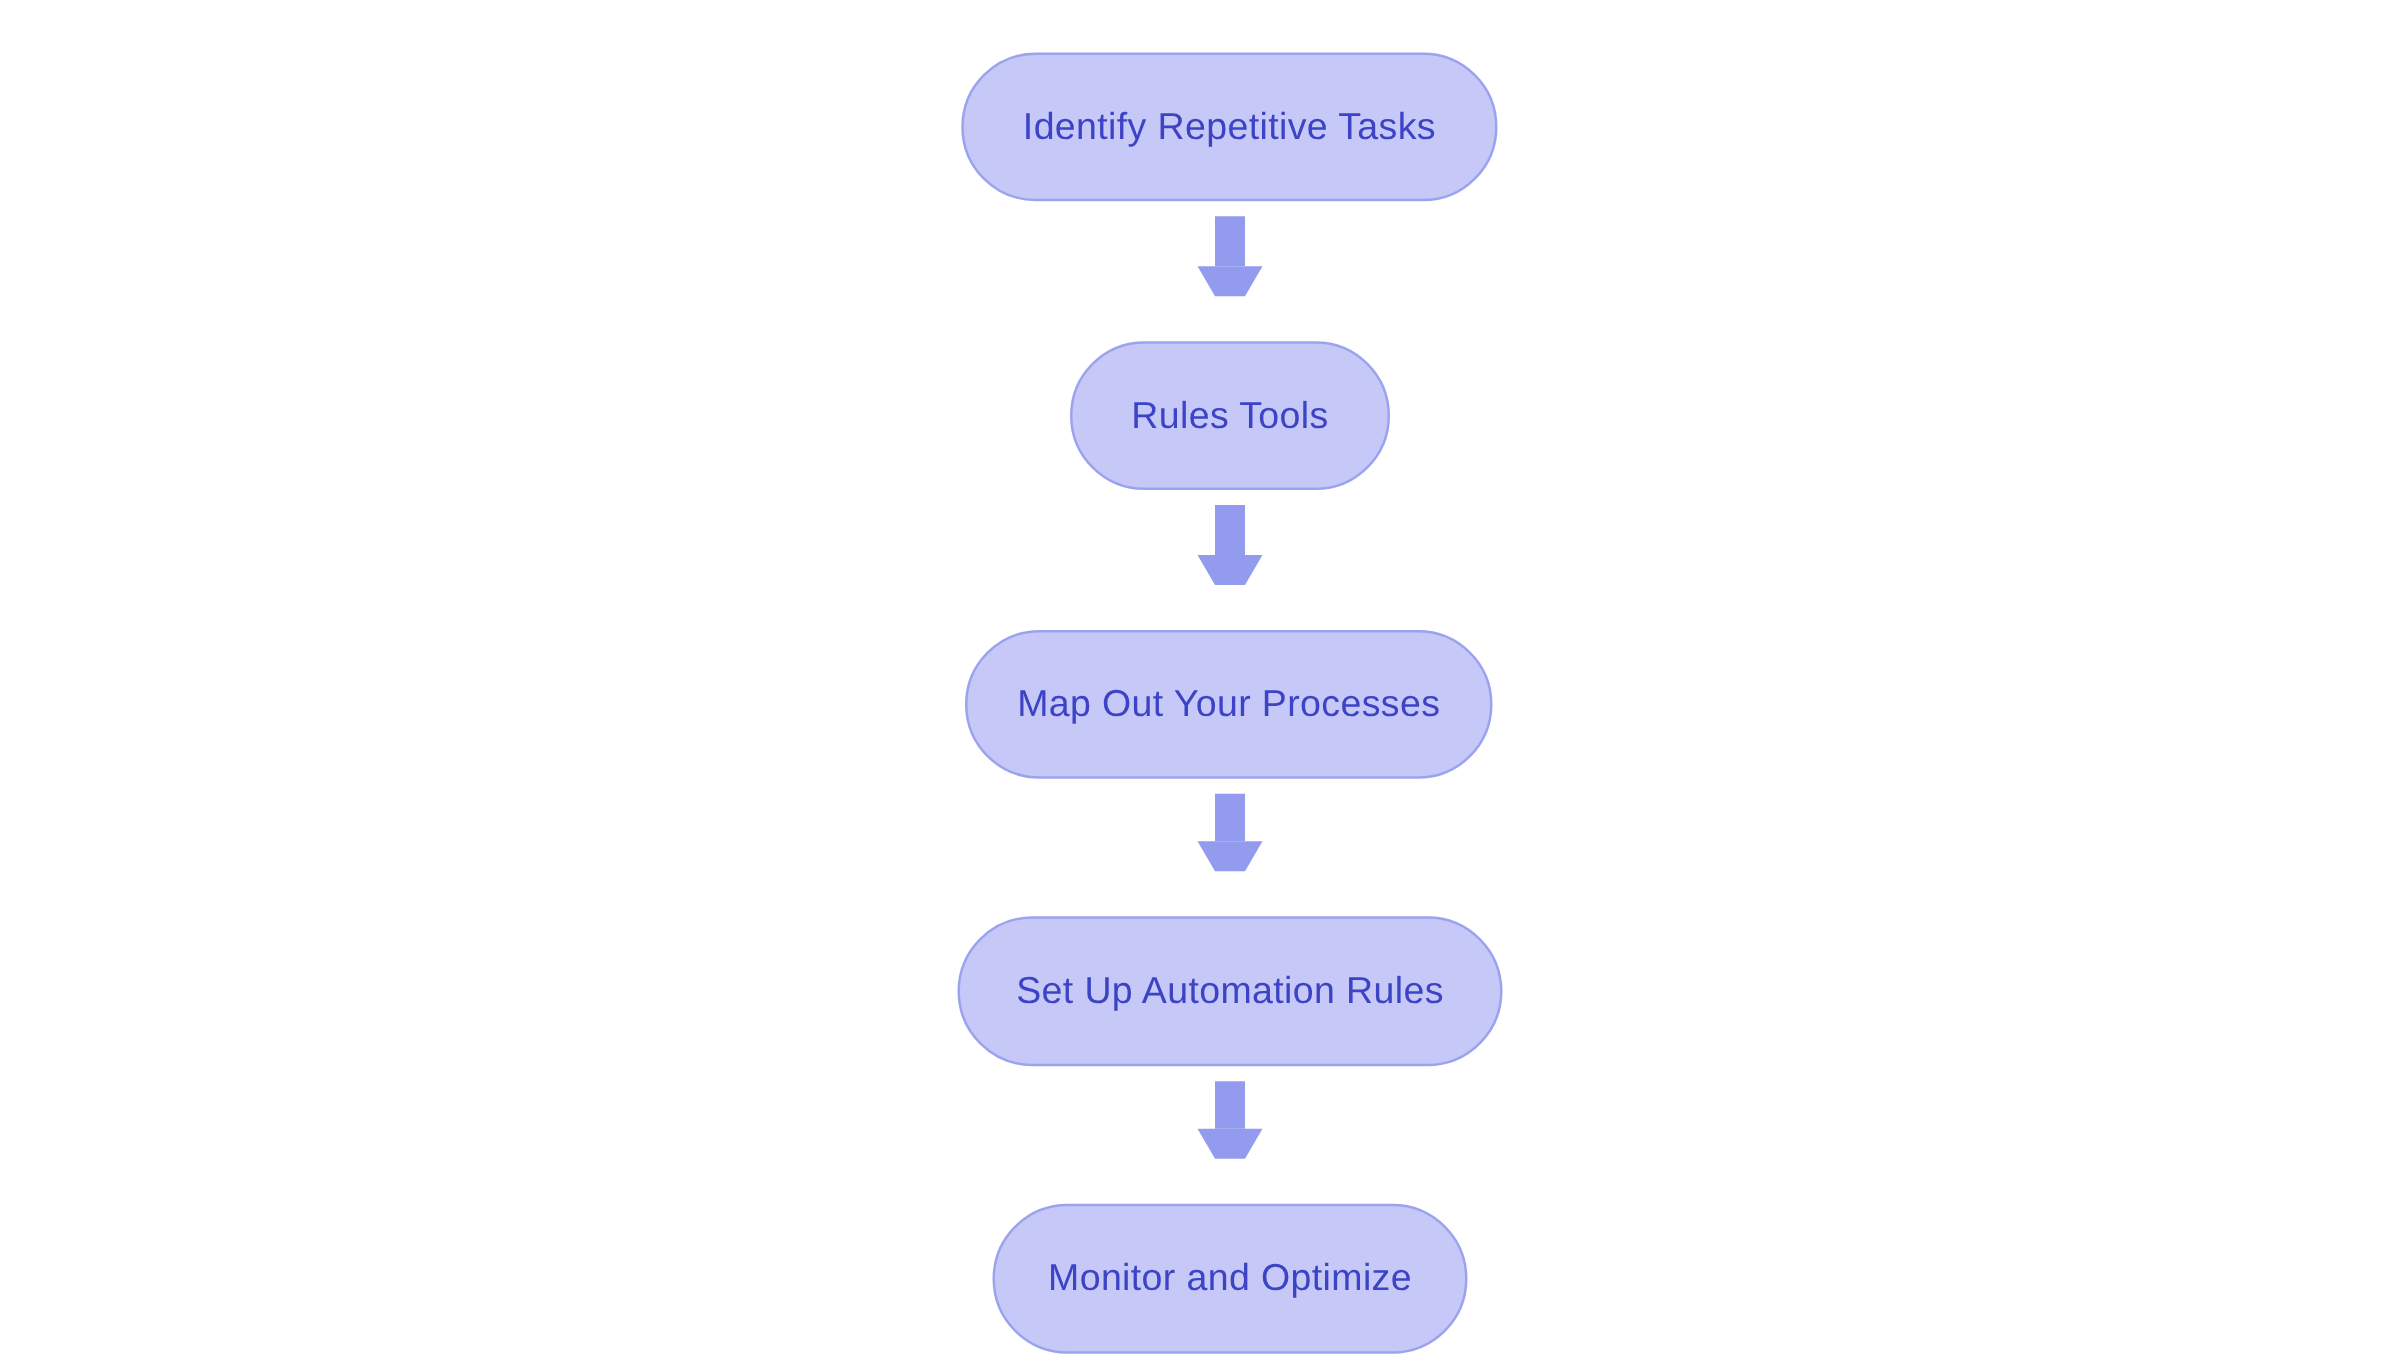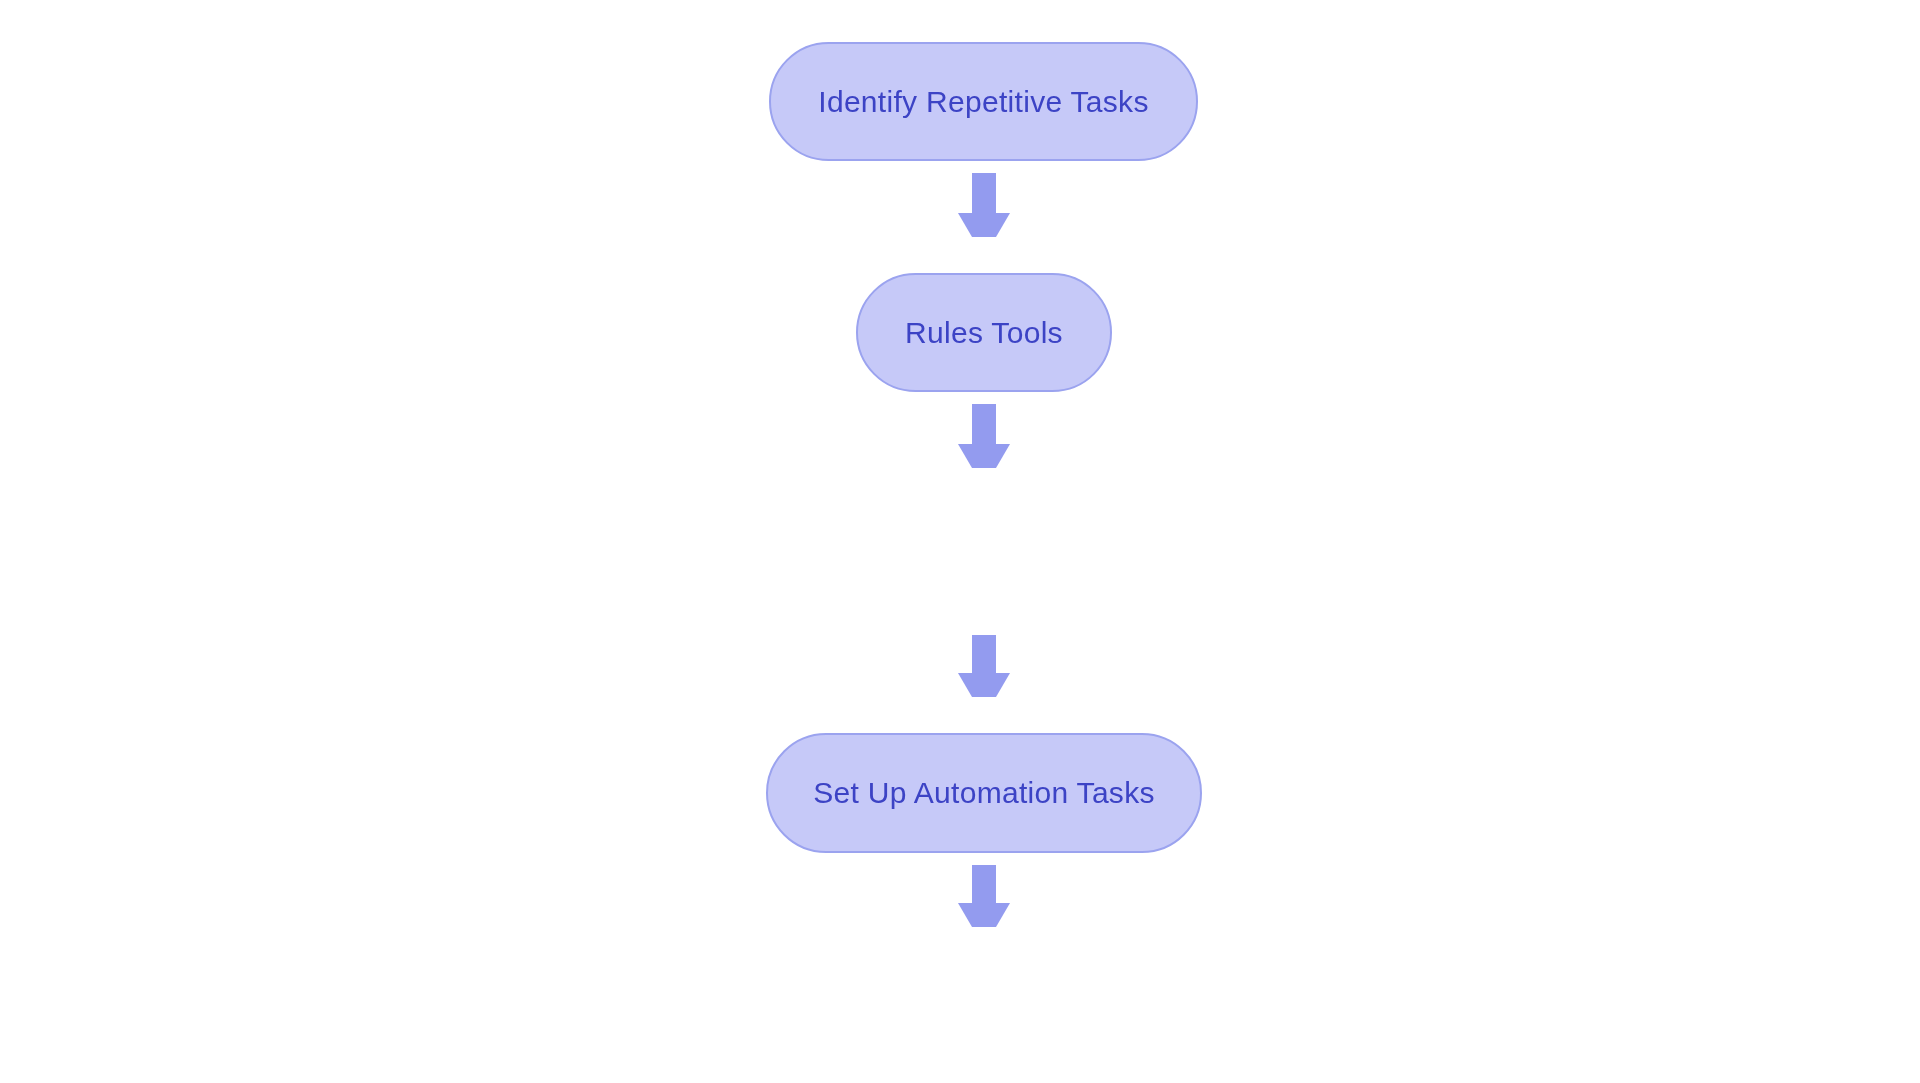--- a/index.html
+++ b/index.html
@@ -85,29 +85,35 @@
 
   <div class="node n2">
     <span class="node-label">Rules Tools</span>
   </div>
 
   <div class="arrow a2">
     <div class="arrow-line"></div>
     <div class="arrow-head"></div>
   </div>
 
+  <div class="node n3">
+    <span class="node-label">Map Out Your Processes</span>
+  </div>
 
   <div class="arrow a3">
     <div class="arrow-line"></div>
     <div class="arrow-head"></div>
   </div>
 
   <div class="node n4">
-    <span class="node-label">Set Up Automation Tasks</span>
+    <span class="node-label">Set Up Automation Rules</span>
   </div>
 
   <div class="arrow a4">
     <div class="arrow-line"></div>
     <div class="arrow-head"></div>
   </div>
 
+  <div class="node n5">
+    <span class="node-label">Monitor and Optimize</span>
+  </div>
 
 </div>
 
 </body></html>

